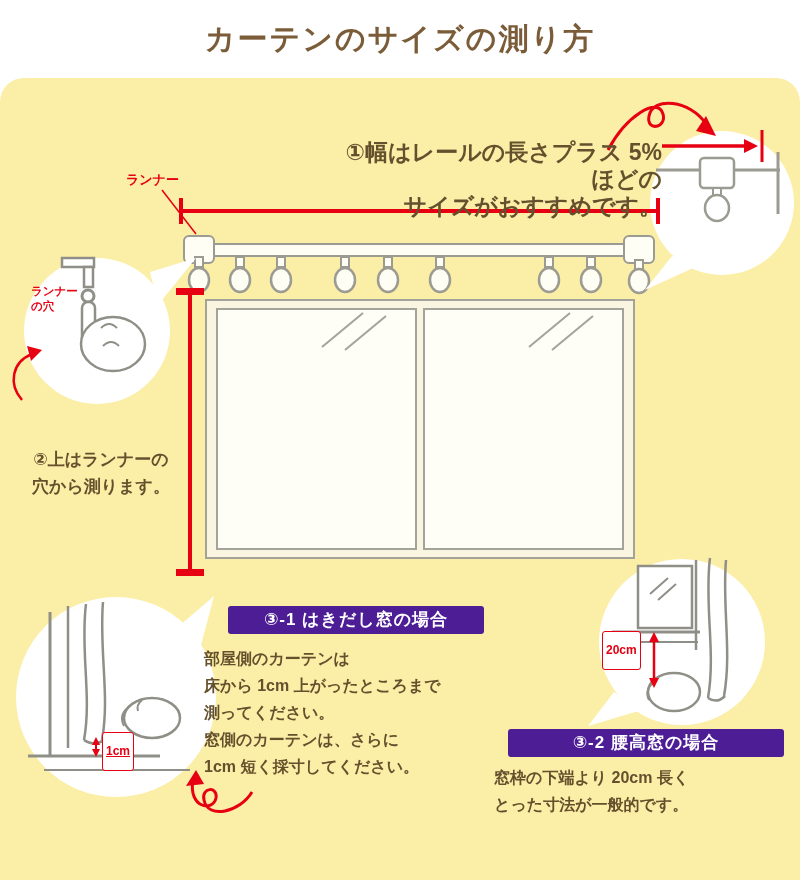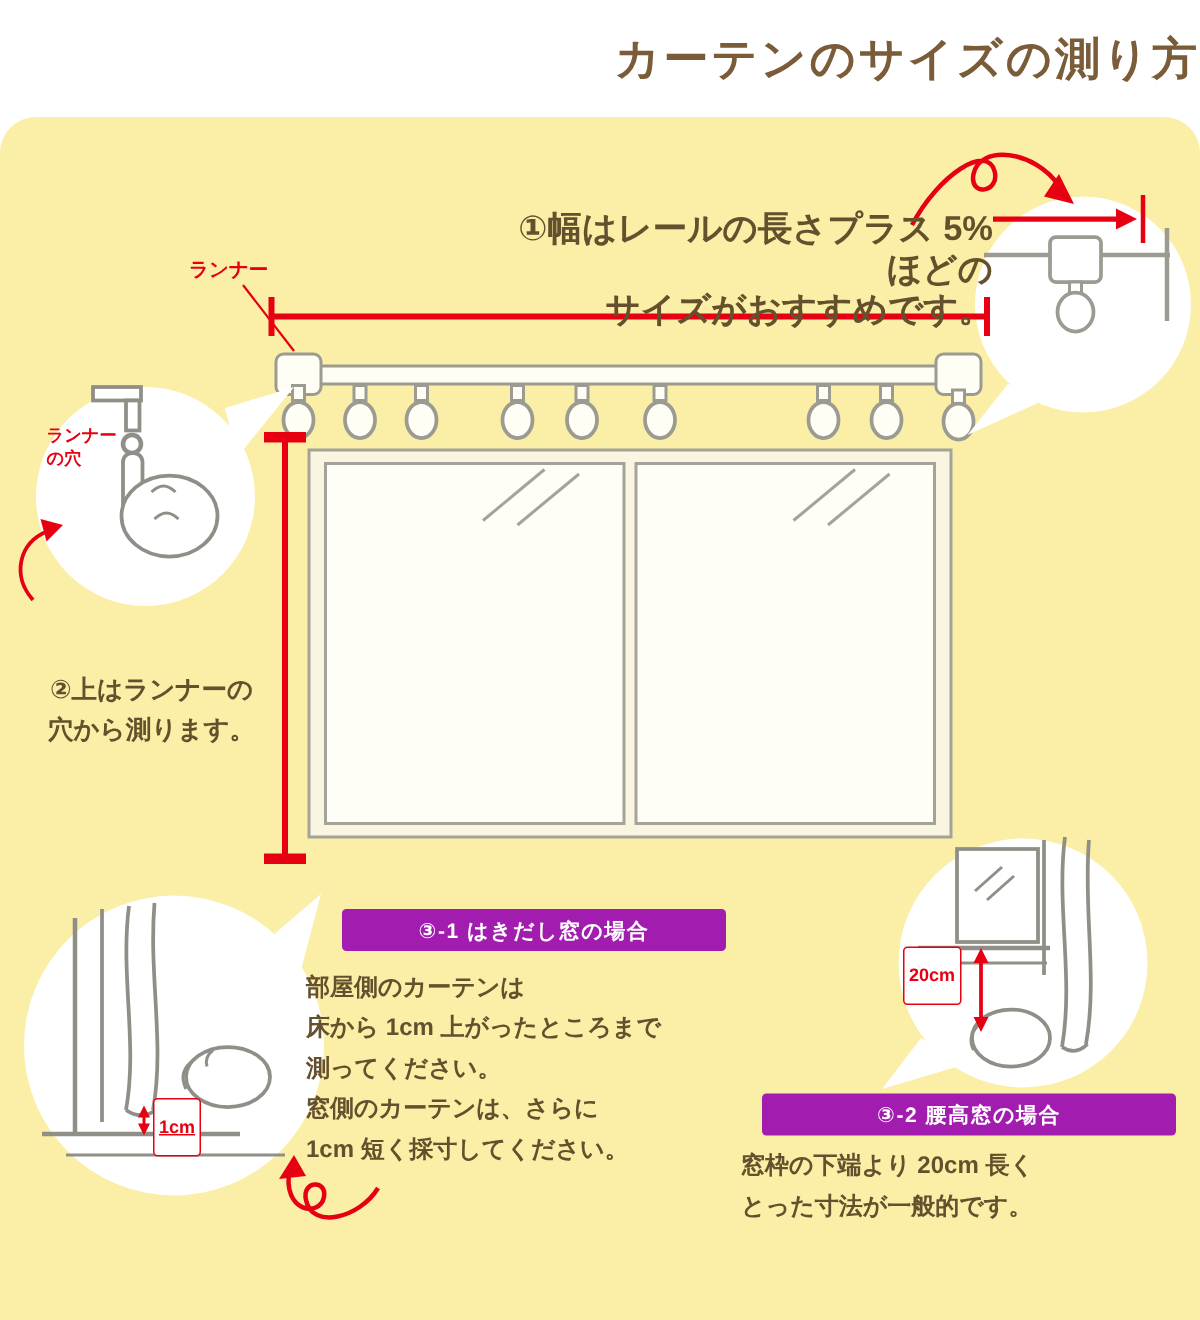--- a/index.html
+++ b/index.html
@@ -3,36 +3,36 @@
 <meta charset="utf-8">
 <style>
   * { margin:0; padding:0; box-sizing:border-box; }
   html,body { width:800px; height:880px; }
   body {
     position:relative; overflow:hidden; background:#ffffff;
     font-family:"Liberation Sans","DejaVu Sans",sans-serif;
   }
   .header {
     position:absolute; top:0; left:0; width:800px; height:78px;
-    background:#ffffff; display:flex; align-items:center; justify-content:flex-end;
+    background:#ffffff; display:flex; align-items:center; justify-content:center;
   }
   .title { font-size:30px; font-weight:bold; color:#7b5c39; letter-spacing:2px; }
   .canvas {
     position:absolute; top:78px; left:0; width:800px; height:802px;
     background:#fbeea6; border-radius:24px 24px 0 0;
   }
   svg.diagram { position:absolute; top:0; left:0; z-index:1; }
   .txt { position:absolute; z-index:2; font-weight:bold; color:#65502d; }
   .step1-note { left:338px; top:139px; width:324px; text-align:right; font-size:23px; line-height:27px; }
   .runner-label { left:126px; top:171px; font-size:13px; color:#e60012; }
   .runner-hole-label { left:31px; top:284px; font-size:11.5px; line-height:15px; color:#e60012; }
   .step2-note { left:12px; top:446px; width:178px; text-align:center; font-size:17px; line-height:27px; }
   .badge {
-    position:absolute; z-index:2; background:#a21caf; color:#ffffff;
-    font-weight:bold; font-size:14px; text-align:center; height:28px; line-height:28px;
+    position:absolute; z-index:2; background:#4c1d95; color:#ffffff;
+    font-weight:bold; font-size:17px; text-align:center; height:28px; line-height:28px;
     border-radius:3px; letter-spacing:1px;
   }
   .badge31 { left:228px; top:606px; width:256px; }
   .badge32 { left:508px; top:729px; width:276px; }
   .para { position:absolute; z-index:2; font-weight:bold; color:#65502d; font-size:16px; line-height:27px; }
   .para31 { left:204px; top:645px; width:306px; }
   .para32 { left:494px; top:764px; width:304px; }
   .measure-tag {
     position:absolute; z-index:3; background:#ffffff; border:1.5px solid #e60012;
     color:#e60012; font-weight:bold; font-size:12px; line-height:15px;

